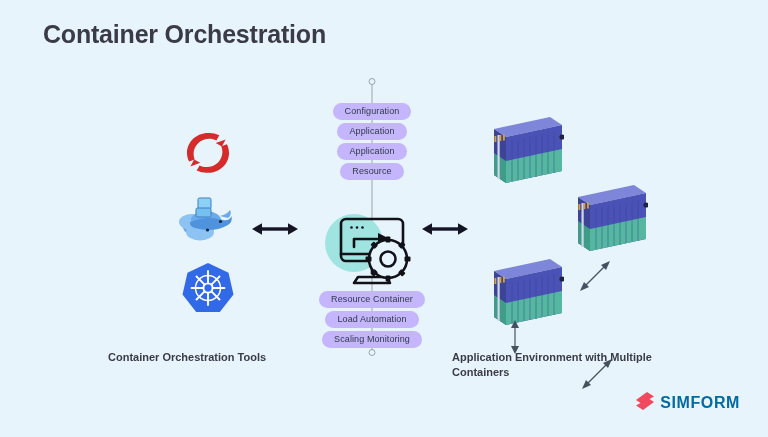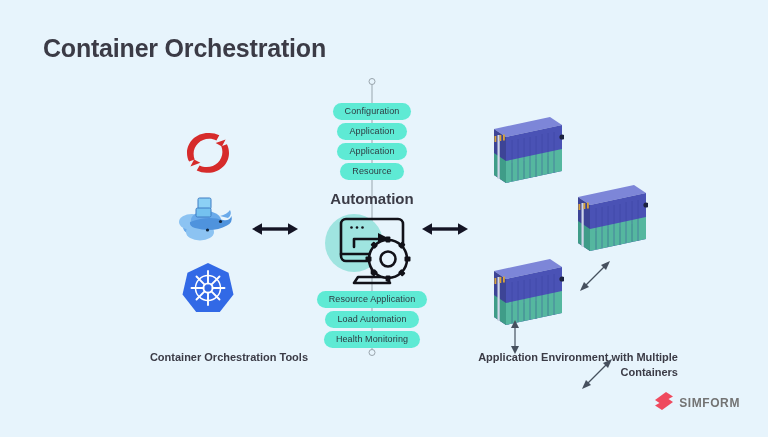--- a/index.html
+++ b/index.html
@@ -7,33 +7,33 @@
   body {
     background:#e7f4fc;
     font-family:"Liberation Sans", sans-serif;
     position:relative;
     overflow:hidden;
   }
   .canvas { position:absolute; inset:0; }
 
   
   .title {
-    position:absolute; left:43px; top:34px;
+    position:absolute; left:43px; top:20px;
     font-size:25px; font-weight:bold; color:#3b3b46;
     letter-spacing:-0.2px;
   }
 
   
   .tools { position:absolute; left:168px; top:118px; width:80px; }
   .tool-logo { width:80px; height:68px; display:flex; align-items:center; justify-content:center; }
   .tool-logo svg { display:block; }
 
   
   .caption {
-    position:absolute; text-align:right;
+    position:absolute; text-align:left;
     font-size:11px; font-weight:bold; color:#3b3b46; line-height:1.35;
   }
   .caption-left  { left:108px; top:350px; width:200px; }
   .caption-right { left:452px; top:350px; width:226px; }
 
   
   .center { position:absolute; left:296px; top:78px; width:152px; height:280px; }
   .spine {
     position:absolute; left:50%; top:0; width:1px; height:277px;
     background:#9aa5ad; transform:translateX(-0.5px);
@@ -42,21 +42,21 @@
     position:absolute; left:50%; width:7px; height:7px; border-radius:50%;
     border:1px solid #9aa5ad; background:#e7f4fc; transform:translateX(-50%);
   }
   .spine-dot.top { top:0; }
   .spine-dot.bottom { top:271px; }
 
   .pill-group { position:absolute; left:0; width:152px; display:flex; flex-direction:column; align-items:center; }
   .pill-group.top { top:25px; gap:3px; }
   .pill-group.bottom { top:213px; gap:3px; }
   .pill {
-    background:#5eead4; color:#2e3b42;
+    background:#c4b5fd; color:#2e3b42;
     font-size:9px; border-radius:9px;
     padding:3px 12px 4px; white-space:nowrap;
     text-align:center; letter-spacing:0.1px;
   }
 
   .automation-title {
     position:absolute; top:112px; left:0; width:152px; text-align:center;
     font-size:15px; font-weight:bold; color:#3b3b46;
   }
   .automation-icon {
@@ -84,21 +84,21 @@
   .ta-diag-1 { left:126px; top:154px; }
   .ta-vert   { left:56px;  top:214px; }
   .ta-diag-2 { left:128px; top:252px; }
 
   
   .brand {
     position:absolute; right:28px; bottom:22px;
     display:flex; align-items:center; gap:5px;
   }
   .brand-text {
-    font-size:12px; font-weight:bold; color:#737373; letter-spacing:0.6px;
+    font-size:16px; font-weight:bold; color:#0369a1; letter-spacing:0.6px;
   }
 </style>
 </head>
 <body>
 
 <div class="canvas">
 
   <div class="title">Container Orchestration</div>
 
   <div class="tools">
@@ -172,21 +172,20 @@
     <div class="spine-dot top"></div>
     <div class="spine-dot bottom"></div>
 
     <div class="pill-group top">
       <div class="pill">Configuration</div>
       <div class="pill">Application</div>
       <div class="pill">Application</div>
       <div class="pill">Resource</div>
     </div>
 
-    <div class="automation-title">Automation</div>
 
     <div class="automation-icon">
       <div class="blob"></div>
       <svg width="96" height="78" viewBox="0 0 96 78">
         <g fill="none" stroke="#111118" stroke-width="2.6" stroke-linecap="round" stroke-linejoin="round">
           <rect x="17" y="6" width="62" height="42" rx="5"></rect>
           <line x1="17" y1="41" x2="79" y2="41"></line>
           <line x1="48" y1="48" x2="48" y2="60"></line>
           <path d="M34 64 h28 l4 6 H30 z"></path>
           <circle cx="27.5" cy="14.5" r="1.3" fill="#111118" stroke="none"></circle>
@@ -208,23 +207,23 @@
             <rect x="-2.4" y="-22.5" width="4.8" height="6" rx="1" transform="rotate(45)"></rect>
             <rect x="-2.4" y="16.5" width="4.8" height="6" rx="1" transform="rotate(45)"></rect>
             <rect x="-22.5" y="-2.4" width="6" height="4.8" rx="1" transform="rotate(45)"></rect>
             <rect x="16.5" y="-2.4" width="6" height="4.8" rx="1" transform="rotate(45)"></rect>
           </g>
         </g>
       </svg>
     </div>
 
     <div class="pill-group bottom">
-      <div class="pill">Resource Application</div>
+      <div class="pill">Resource Container</div>
       <div class="pill">Load Automation</div>
-      <div class="pill">Health Monitoring</div>
+      <div class="pill">Scaling Monitoring</div>
     </div>
   </div>
 
   <div class="containers">
 
     <div class="box box-1">
       <svg width="92" height="78" viewBox="0 0 92 78">
         <polygon points="22,14 78,2 90,10 34,22" fill="#7d86d8"></polygon>
         <polygon points="22,14 34,22 34,68 22,60" fill="#3d4496"></polygon>
         <polygon points="34,22 90,10 90,56 34,68" fill="#4a52b5"></polygon>

